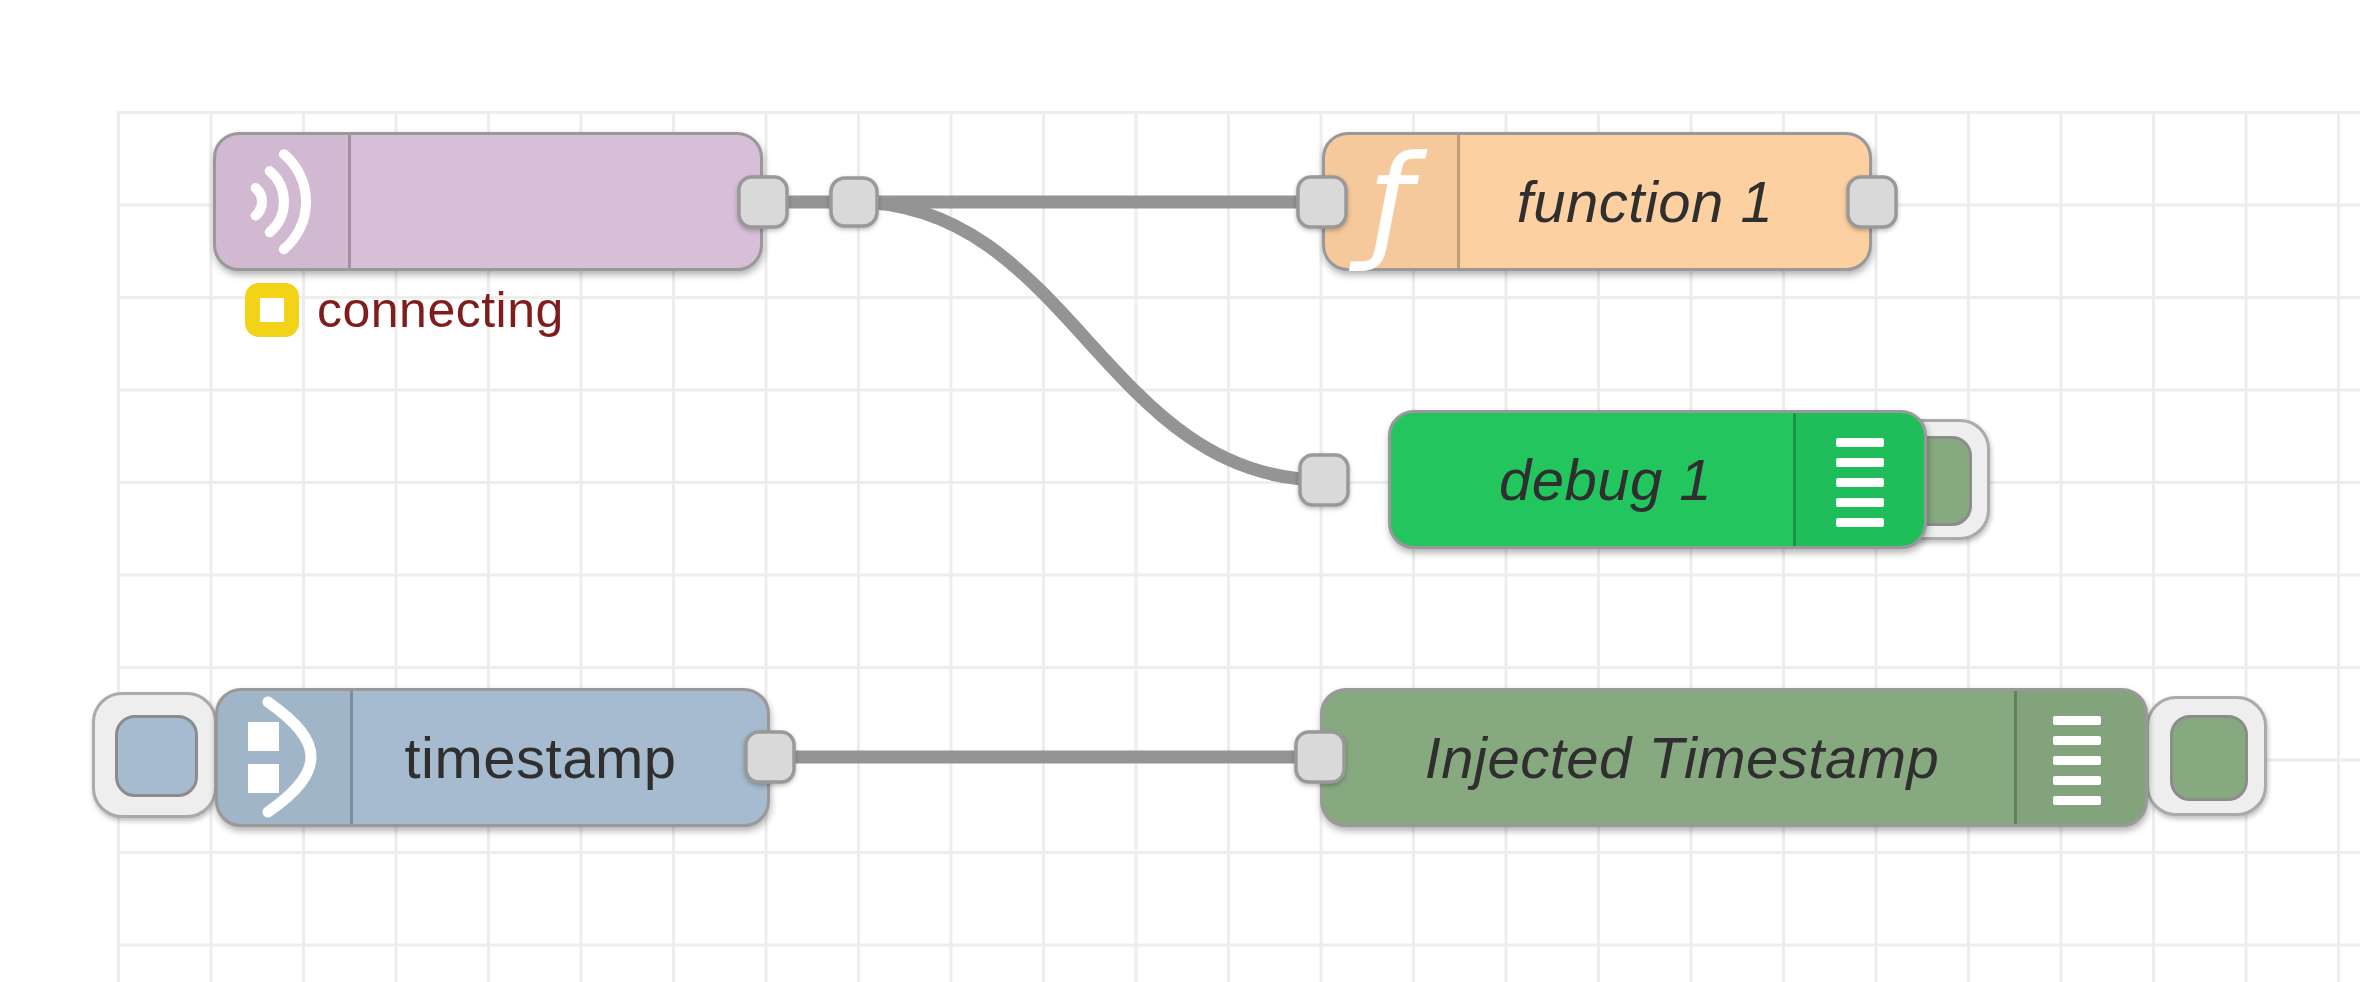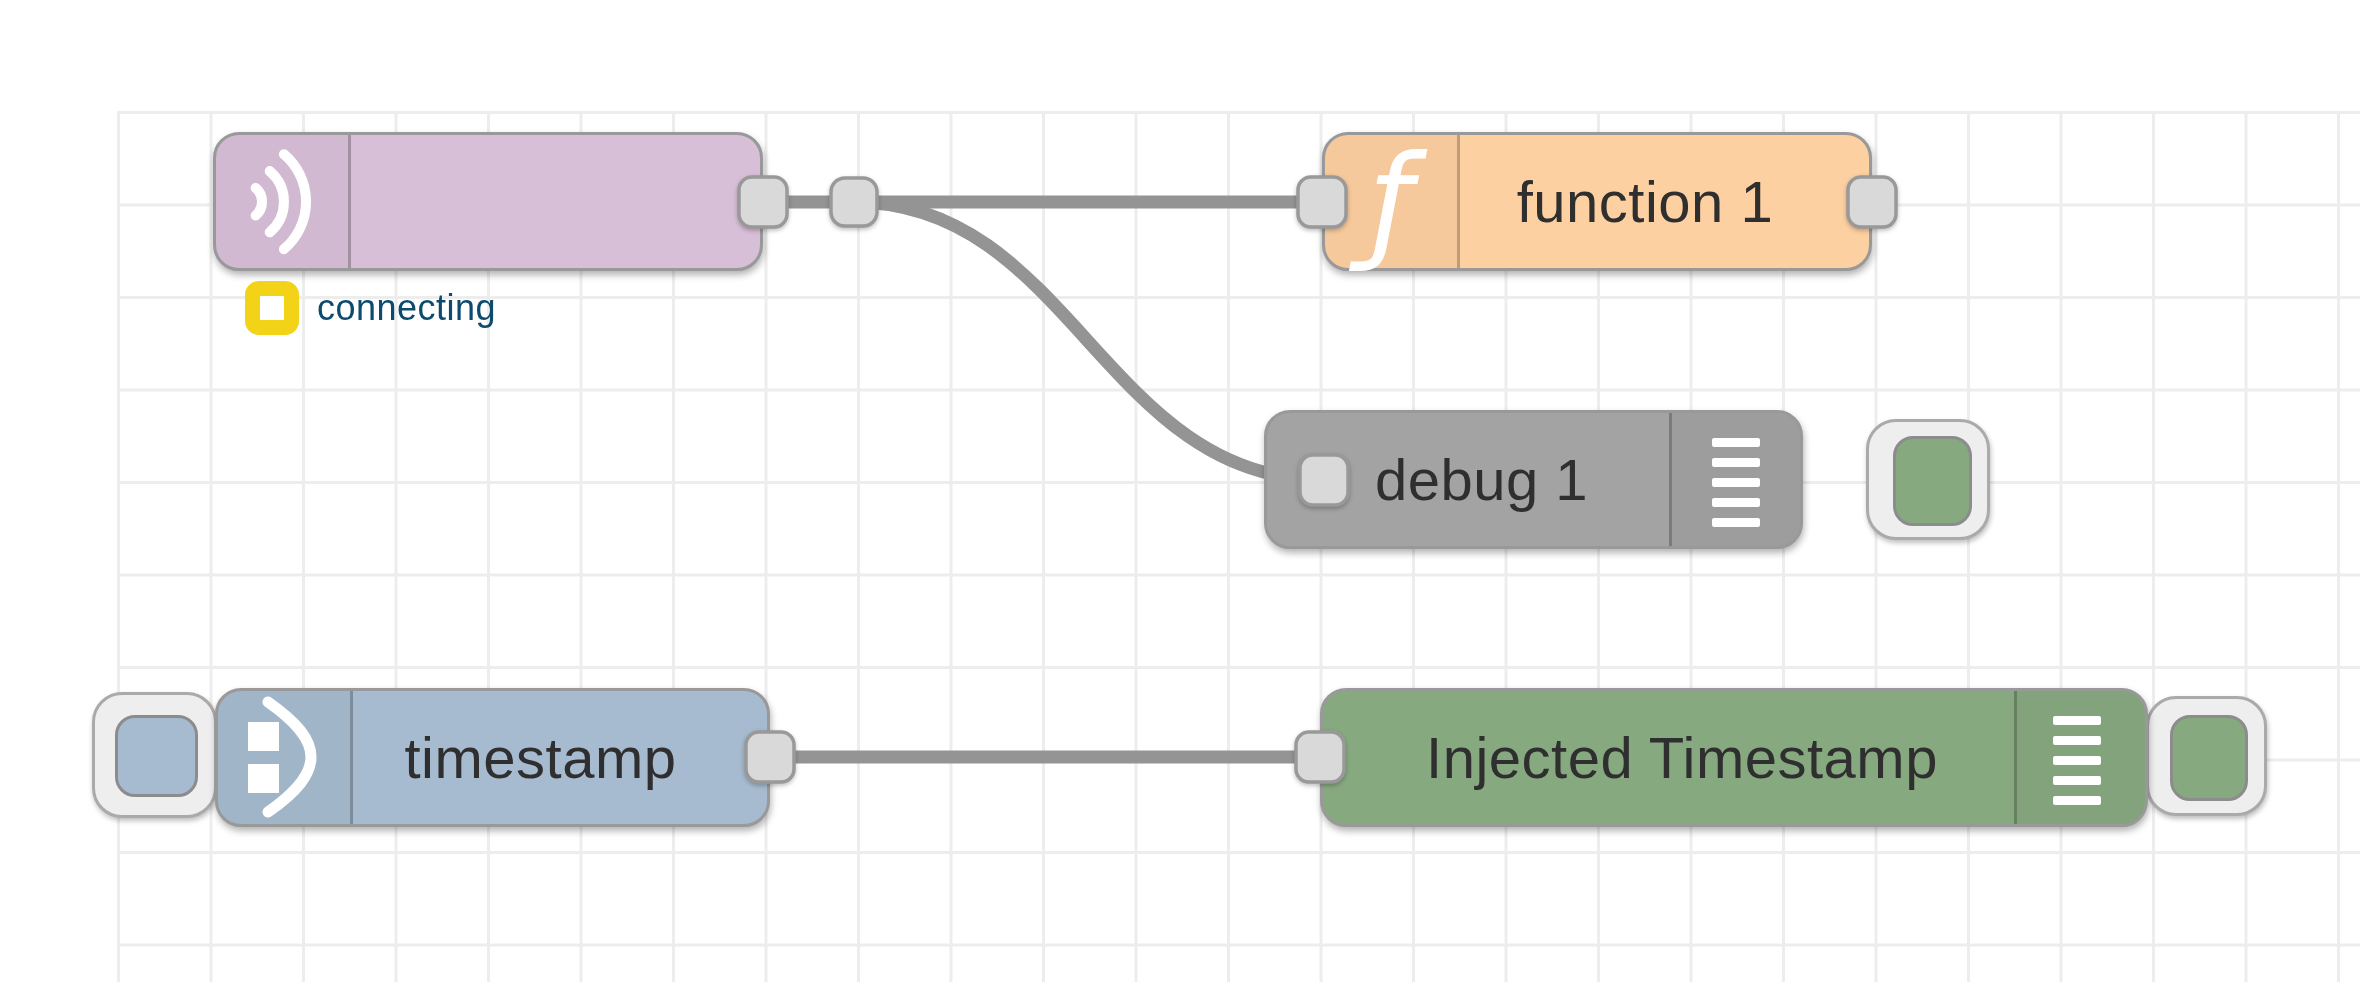--- a/index.html
+++ b/index.html
@@ -35,25 +35,25 @@
   }
   .node .icon-region.left{left:0;border-right:3px solid rgba(0,0,0,0.22);border-radius:23px 0 0 23px;}
   .node .icon-region.right{right:0;width:128px;border-left:3px solid rgba(0,0,0,0.22);border-radius:0 23px 23px 0;}
   .node .icon-region svg{position:absolute;left:0;top:0;}
   .label{
     position:absolute;top:0;bottom:0;display:flex;align-items:center;justify-content:center;
     font-size:58px;color:#2f2f2f;white-space:nowrap;letter-spacing:0.5px;
   }
   .label.after-icon{left:132px;right:36px;}
   .label.before-icon{left:24px;right:128px;}
-  .label.italic{}
+  .label.italic{font-style:italic;}
 
   #node-mqtt{left:213px;top:132px;width:550px;background:#d8bfd8;}
   #node-function{left:1322px;top:132px;width:550px;background:#fdd0a2;}
-  #node-debug1{left:1264px;top:410px;width:539px;background:#a3a3a3;}
+  #node-debug1{left:1388px;top:410px;width:539px;background:#22c55e;}
   #node-inject{left:215px;top:688px;width:555px;background:#a6bbcf;}
   #node-debug2{left:1320px;top:688px;width:828px;background:#87a980;}
 
   .fn-glyph{
     position:absolute;left:0;top:0;width:132px;height:133px;
     display:flex;align-items:center;justify-content:center;
     font-family:"DejaVu Sans",sans-serif;font-style:italic;
     font-size:126px;color:#ffffff;line-height:1;
   }
 
@@ -73,21 +73,21 @@
   #btn-debug2{left:2146px;top:696px;width:121px;height:120px;}
   #btn-debug2 .inner{left:21px;top:16px;width:78px;height:86px;background:#87a980;}
 
   
   #status{position:absolute;left:245px;top:281px;display:flex;align-items:center;z-index:2;}
   #status .ring{
     width:54px;height:54px;box-sizing:border-box;border-radius:14px;
     border:15px solid #f2d317;background:#ffffff;
   }
   #status .status-text{
-    margin-left:18px;font-size:36px;color:#0c4a6e;letter-spacing:0.5px;
+    margin-left:18px;font-size:50px;color:#7f1d1d;letter-spacing:0.5px;
   }
 </style>
 </head>
 <body>
 
 <div id="canvas">
   <div id="grid"></div>
 
   <svg id="wires" class="layer">
     <path class="wire" d="M 763 202 L 1322 202" style="pointer-events:stroke"></path>

